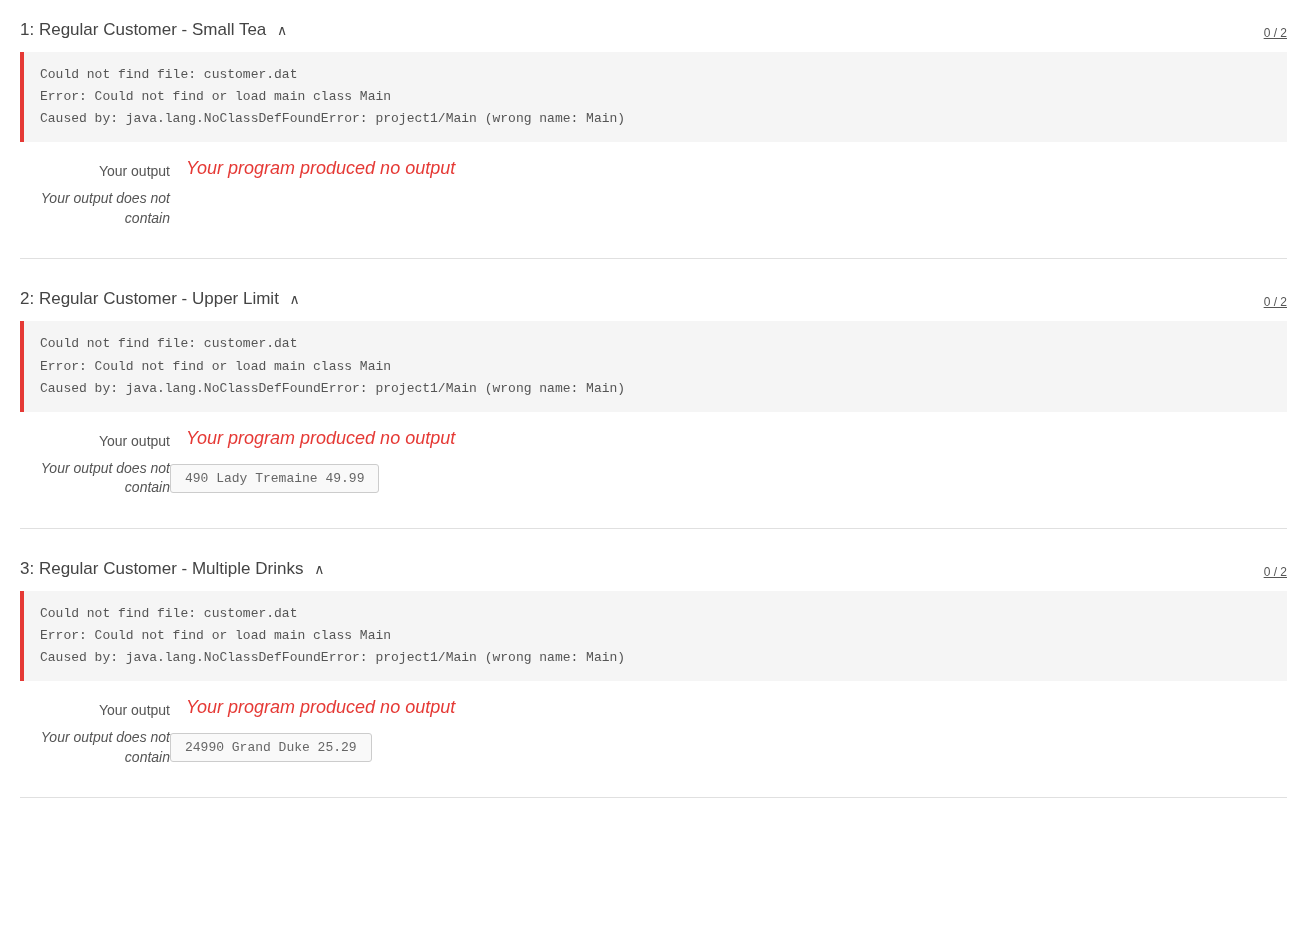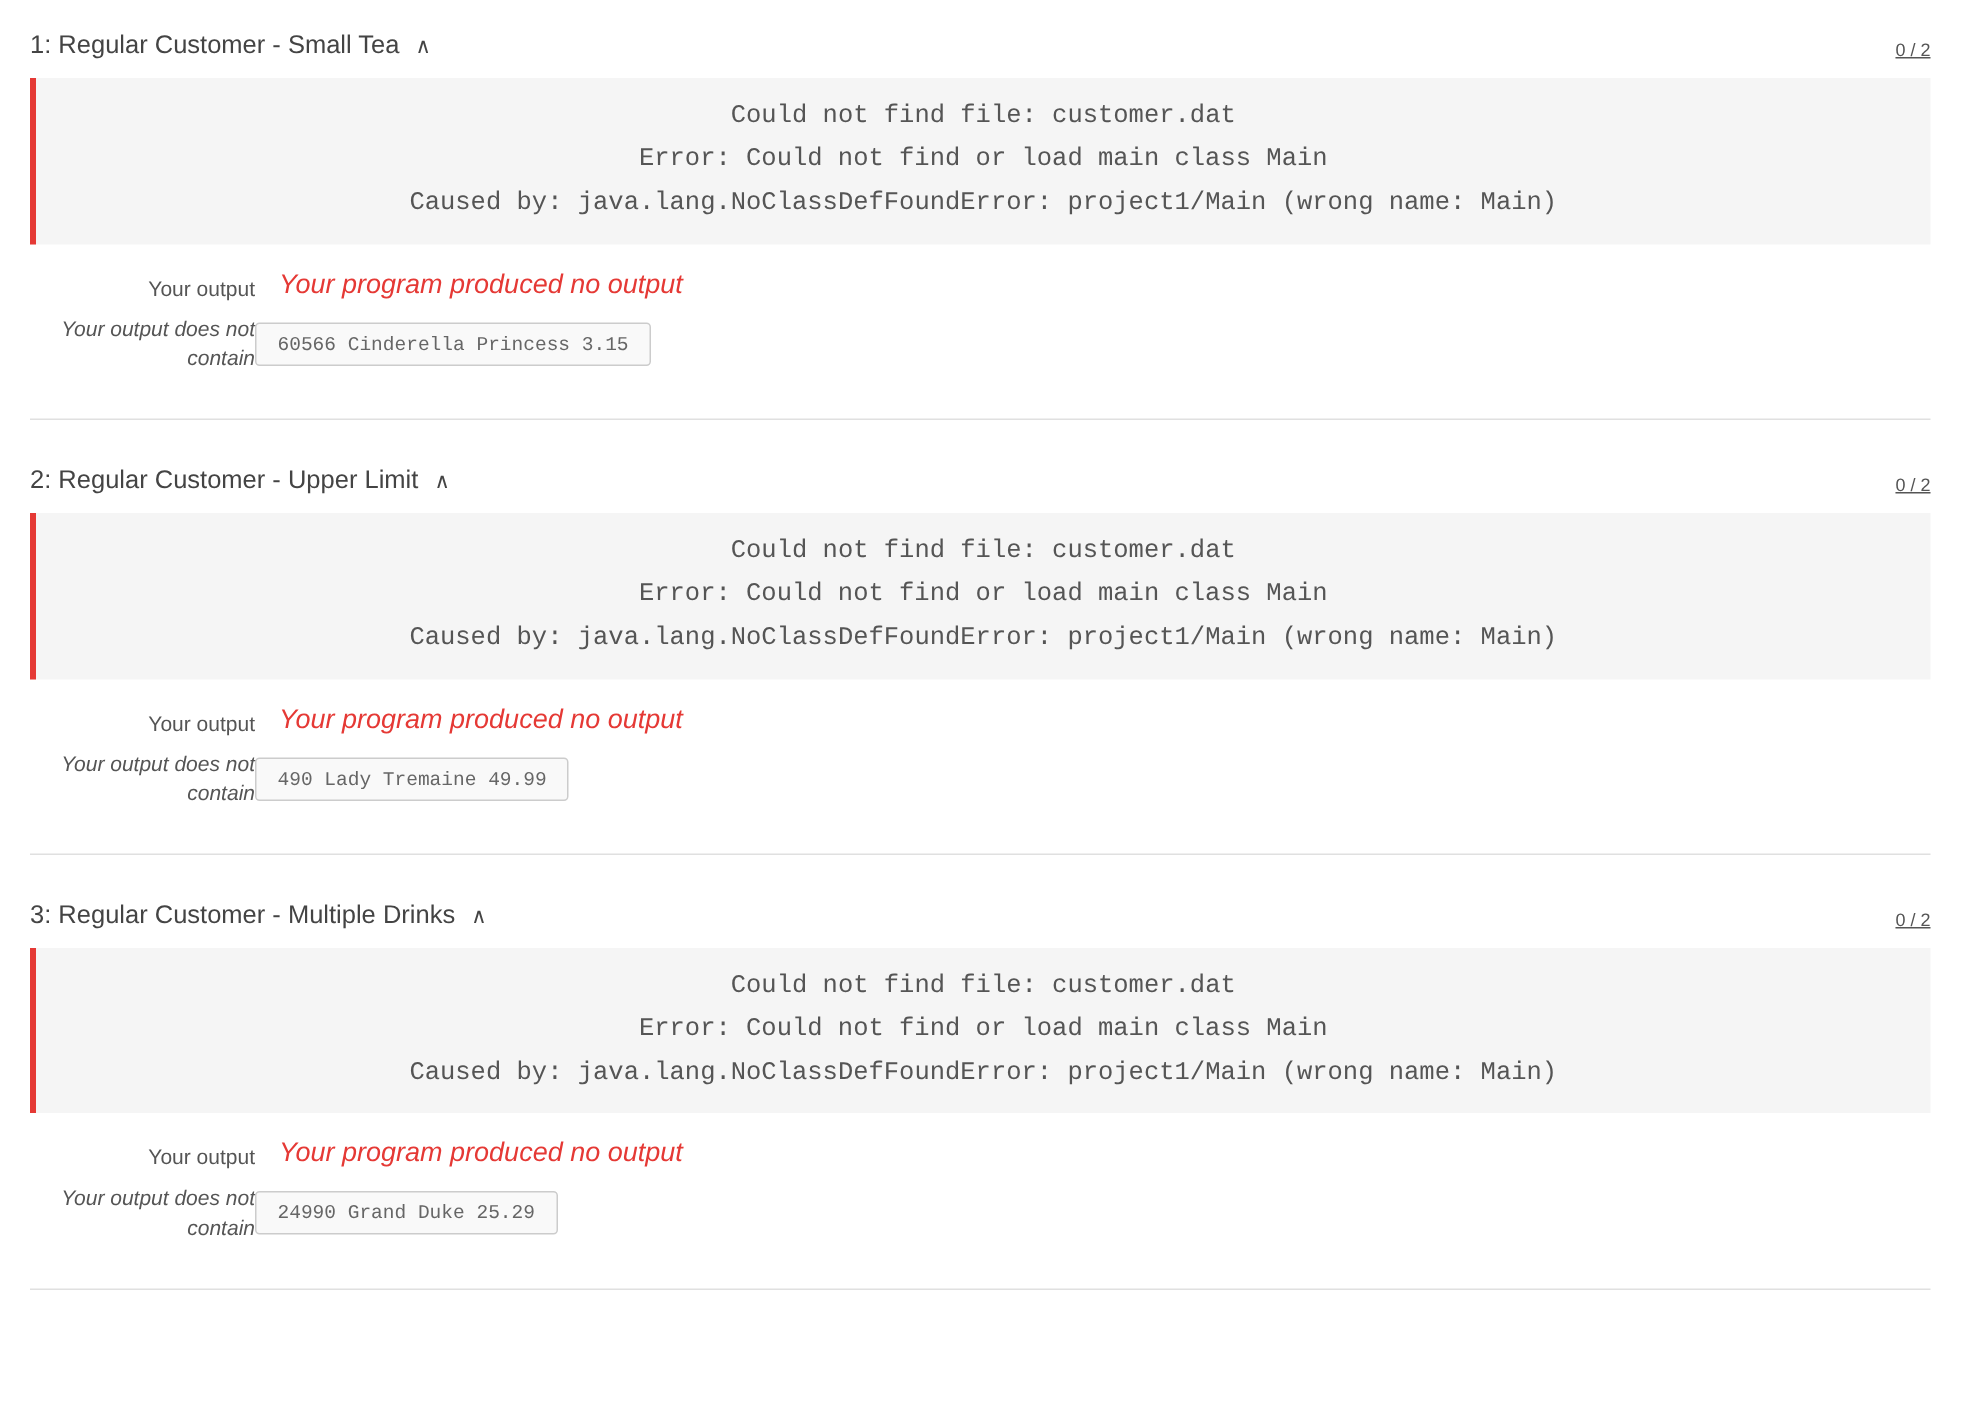--- a/index.html
+++ b/index.html
@@ -41,24 +41,23 @@
       color: #555;
       text-decoration: underline;
     }
 
     .error-block {
       background: #f5f5f5;
       border-left: 4px solid #e53935;
       padding: 12px 16px;
       margin-bottom: 16px;
       font-family: 'Courier New', Courier, monospace;
-      font-size: 17px;
+      font-size: 13px;
       color: #555;
       line-height: 1.7;
-      text-align: center;
     }
 
     .output-row {
       display: flex;
       align-items: flex-end;
       margin-bottom: 10px;
       margin-left: 20px;
     }
 
     .output-label {
@@ -120,21 +119,20 @@
         <div>Could not find file: customer.dat</div>
         <div>Error: Could not find or load main class Main</div>
         <div>Caused by: java.lang.NoClassDefFoundError: project1/Main (wrong name: Main)</div>
       </div>
       <div class="output-row">
         <div class="output-label">Your output</div>
         <div class="output-value-red">Your program produced no output</div>
       </div>
       <div class="output-contains-row">
         <div class="output-contains-label">Your output does not<br>contain</div>
-        <div class="output-box">60566 Cinderella Princess 3.15</div>
       </div>
     </div>
     <div class="test-case">
       <div class="test-case-header">
         <div class="test-case-title">2: Regular Customer - Upper Limit <span class="chevron">∧</span></div>
         <div class="test-case-score">0 / 2</div>
       </div>
       <div class="error-block">
         <div>Could not find file: customer.dat</div>
         <div>Error: Could not find or load main class Main</div>

